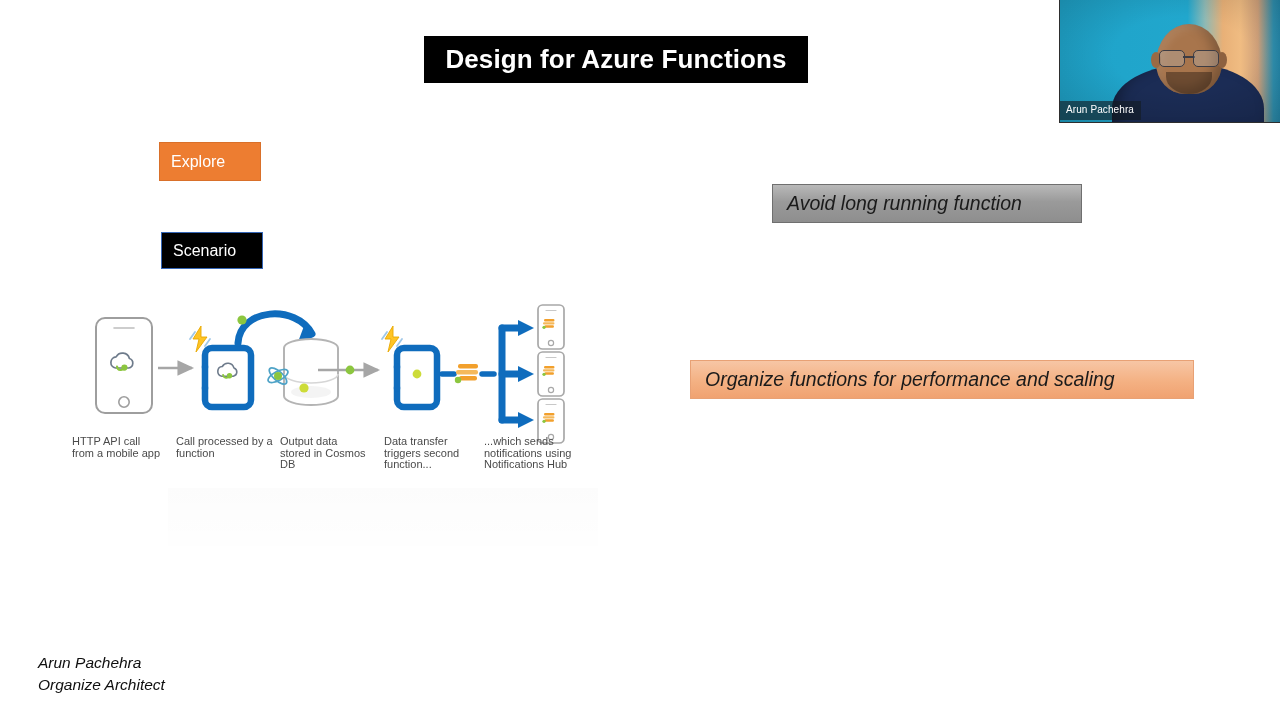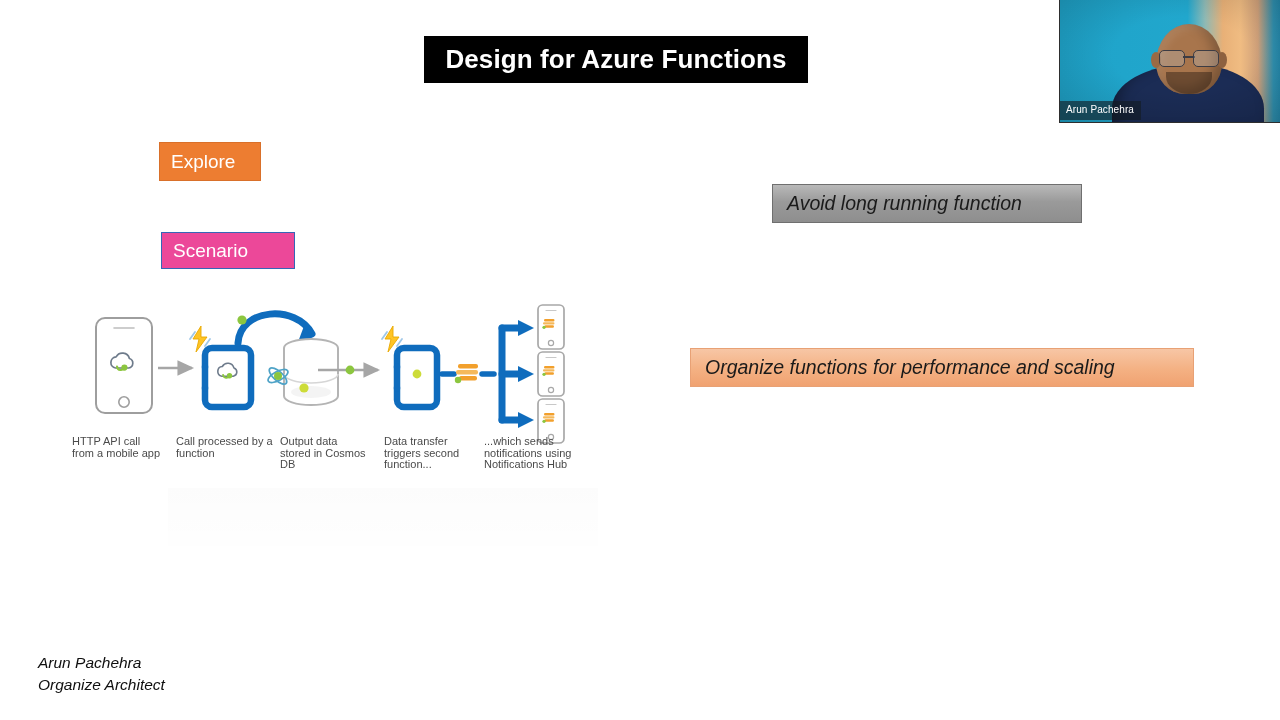--- a/index.html
+++ b/index.html
@@ -44,37 +44,37 @@
   }
 
   
   .chip {
     position: absolute;
     display: flex;
     align-items: center;
     padding: 0 11px;
     box-sizing: border-box;
     color: #ffffff;
-    font-size: 19px;
+    font-size: 16px;
     line-height: 1;
   }
   .chip-explore {
     left: 159px;
     top: 142px;
     width: 102px;
     height: 39px;
     background: #ED7D31;
     border: 1px solid #d9702a;
   }
   .chip-scenario {
     left: 161px;
     top: 232px;
-    width: 134px;
+    width: 102px;
     height: 37px;
-    background: #ec4899;
+    background: #000000;
     border: 1px solid #3566b7;
   }
 
   
   .bullet-box {
     position: absolute;
     display: flex;
     align-items: center;
     box-sizing: border-box;
     padding: 0 14px;
@@ -94,21 +94,21 @@
   .bullet-blue {
     left: 750px;
     top: 260px;
     width: 354px;
     height: 39px;
     background: linear-gradient(to bottom, #ccd3ec 0%, #aab6de 55%, #8b9cd2 100%);
     border: 1px solid #8e9ed2;
   }
   .bullet-orange {
     left: 690px;
-    top: 348px;
+    top: 360px;
     width: 504px;
     height: 39px;
     background: linear-gradient(to bottom, #f7c6a5 0%, #f4b183 55%, #f0a271 100%);
     border: 1px solid #e8a175;
   }
 
   
   .diagram {
     position: absolute;
     left: 72px;

